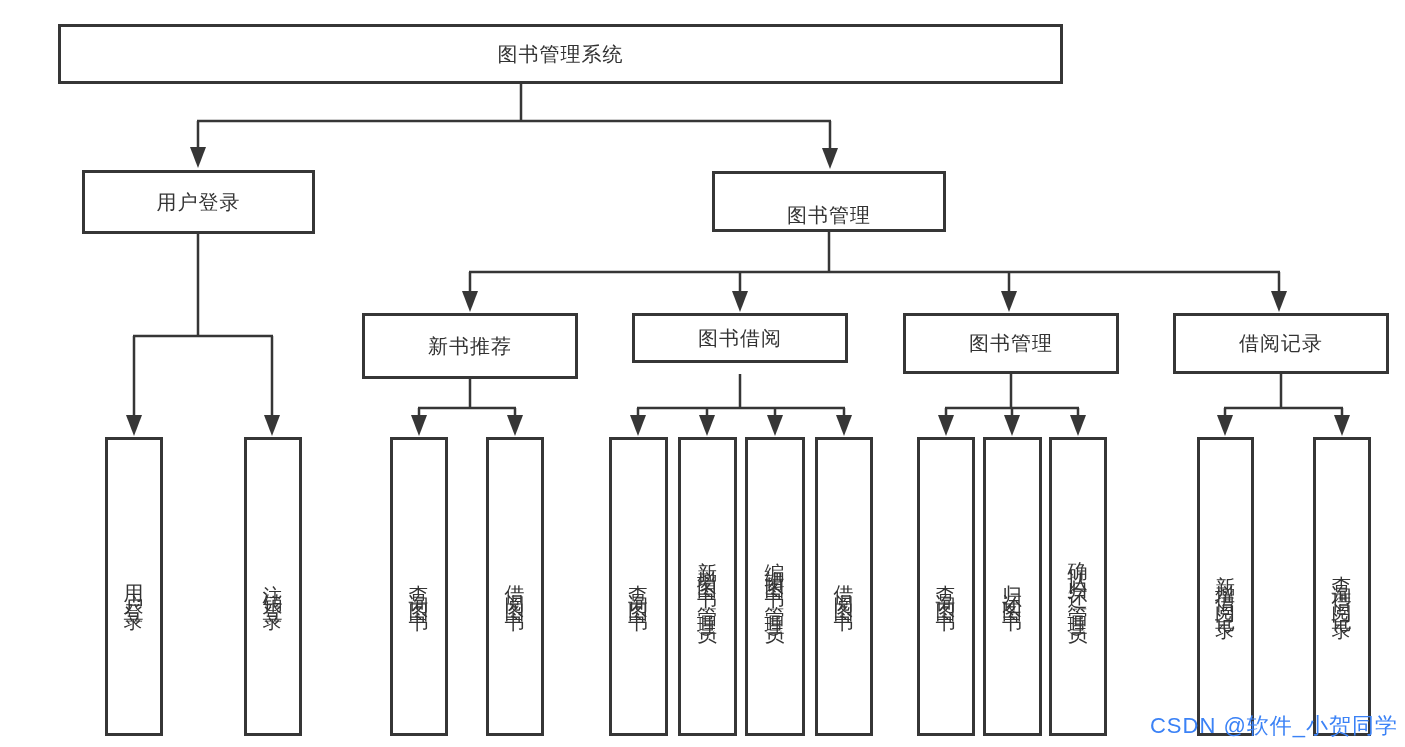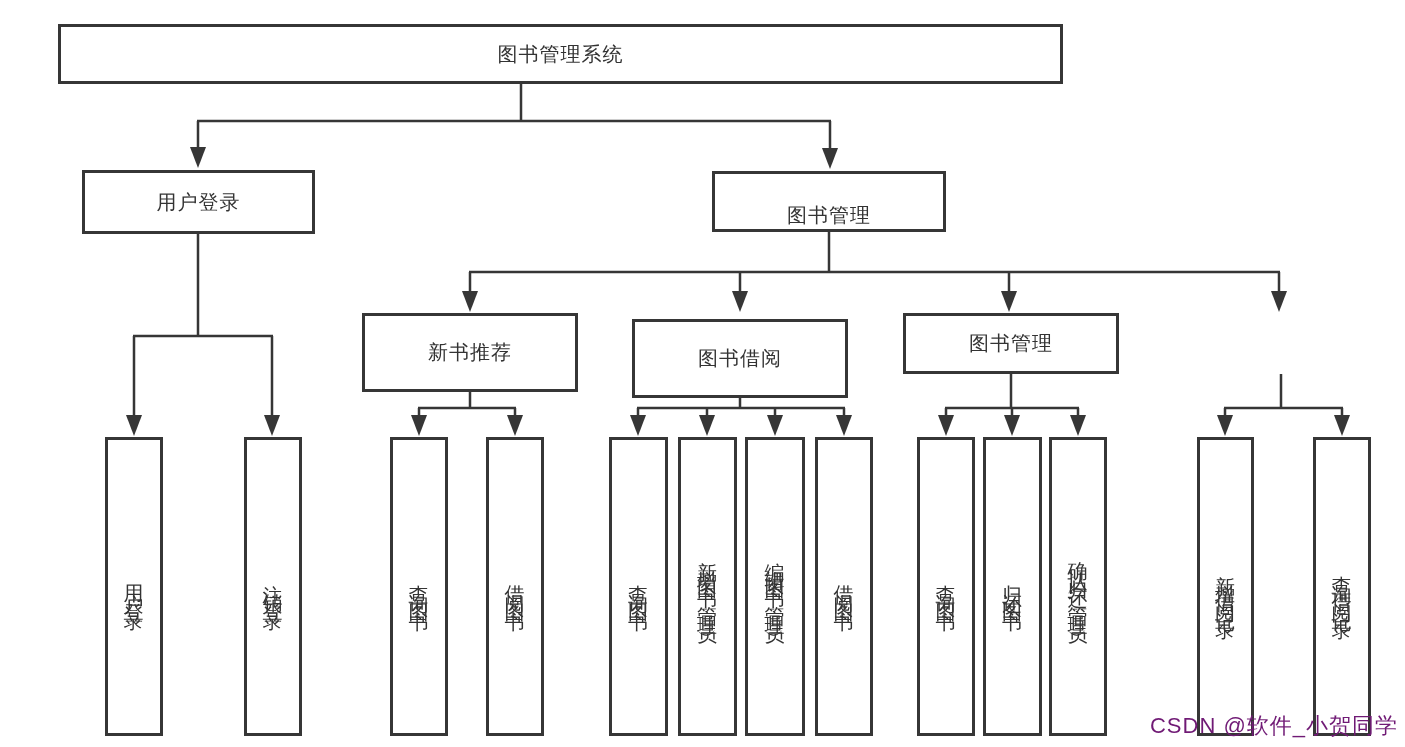--- a/index.html
+++ b/index.html
@@ -16,21 +16,21 @@
   .leaf{
     position:absolute;box-sizing:border-box;border:3px solid #363636;background:#ffffff;
     top:437px;height:299px;display:flex;align-items:center;justify-content:center;z-index:2;
   }
   .leaf .vtext{
     writing-mode:vertical-rl;text-orientation:mixed;
     font-size:20px;line-height:1;letter-spacing:9px;color:#333333;white-space:nowrap;
   }
   #watermark{
     position:absolute;right:7px;bottom:6px;z-index:5;
-    font-size:22px;color:#701a75;letter-spacing:1px;white-space:nowrap;
+    font-size:22px;color:#3b82f6;letter-spacing:1px;white-space:nowrap;
   }
 </style>
 </head>
 <body>
 
 <div id="canvas">
 
   <svg id="wires" width="1405" height="747" viewBox="0 0 1405 747" fill="none" xmlns="http://www.w3.org/2000/svg">
 
     <path d="M521 68 V121 M197 121 H831 M198 121 V150 M830 121 V150" stroke="#363636" stroke-width="2.5"></path>
@@ -71,28 +71,31 @@
     <span>图书管理系统</span>
   </div>
 
   <div class="hbox" style="left:82px;top:170px;width:233px;height:64px;">
     <span>用户登录</span>
   </div>
   <div class="hbox" style="left:712px;top:171px;width:234px;height:61px;align-items:flex-end;">
     <span>图书管理</span>
   </div>
 
-  <div class="hbox" style="left:362px;top:313px;width:216px;height:79px;">
+  <div class="hbox" style="left:362px;top:313px;width:216px;height:66px;">
     <span>新书推荐</span>
   </div>
-  <div class="hbox" style="left:632px;top:313px;width:216px;height:79px;margin-top:6px;">
+  <div class="hbox" style="left:632px;top:313px;width:216px;height:50px;">
     <span>图书借阅</span>
   </div>
   <div class="hbox" style="left:903px;top:313px;width:216px;height:61px;">
     <span>图书管理</span>
+  </div>
+  <div class="hbox" style="left:1173px;top:313px;width:216px;height:61px;">
+    <span>借阅记录</span>
   </div>
 
   <div class="leaf" style="left:105px;width:58px;">
     <span class="vtext">用户登录</span>
   </div>
   <div class="leaf" style="left:244px;width:58px;">
     <span class="vtext">注销登录</span>
   </div>
 
   <div class="leaf" style="left:390px;width:58px;">

